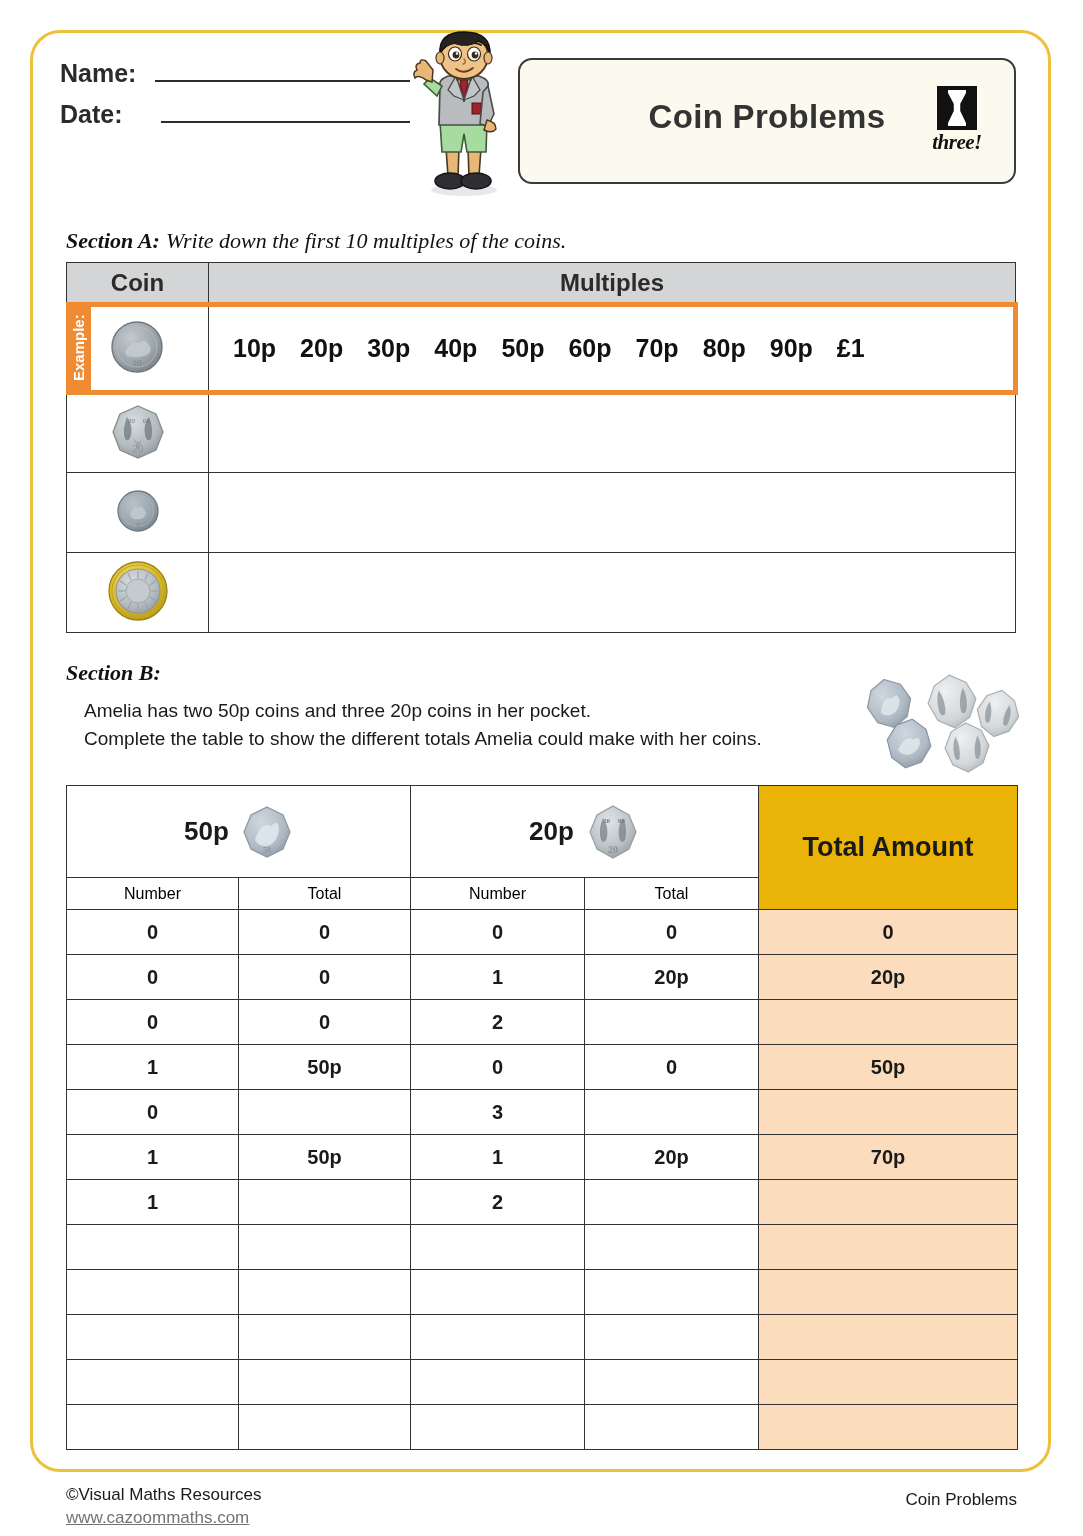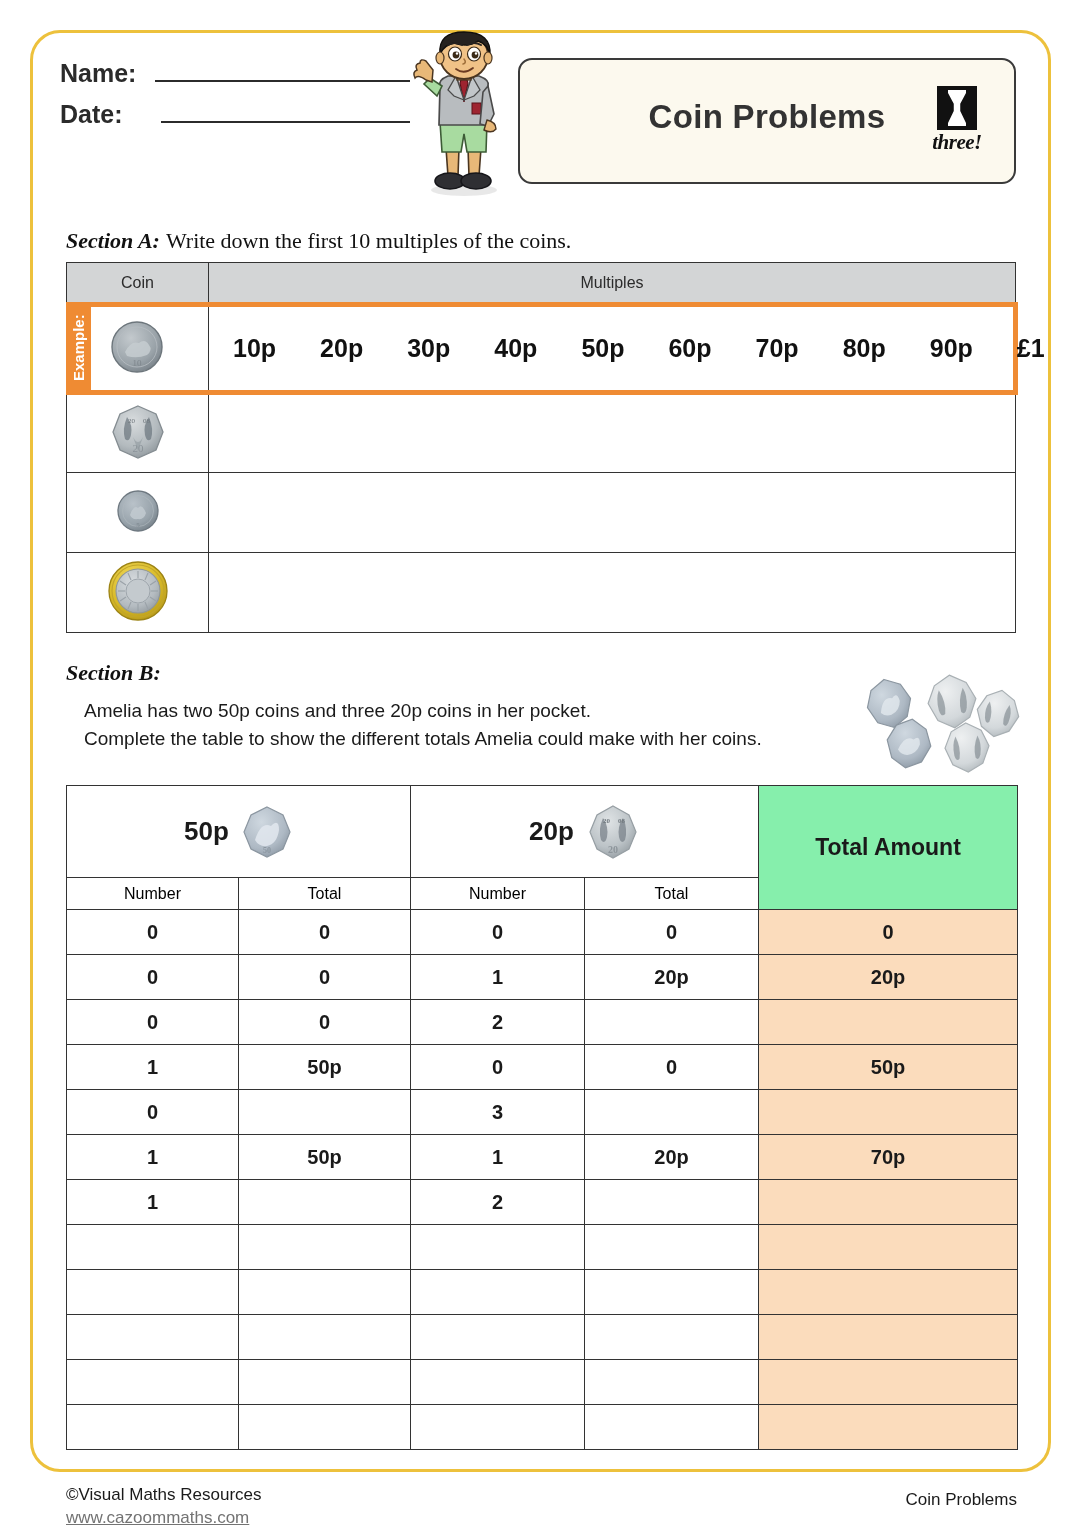--- a/index.html
+++ b/index.html
@@ -126,58 +126,59 @@
     position: absolute;
     font-family: "Liberation Serif", serif;
     font-size: 22px;
     color: #111111;
   }
   .section-label {
     font-weight: bold;
     font-style: italic;
   }
   .section-desc {
+    font-style: italic;
     margin-left: 6px;
     margin-top: 16px;
   }
 
   
   #table-a {
     position: absolute;
     left: 66px;
     top: 262px;
     width: 952px;
     border-collapse: collapse;
     table-layout: fixed;
   }
   #table-a th, #table-a td {
     border: 1.5px solid #333333;
     box-sizing: border-box;
   }
   #table-a thead th {
     background: #D3D5D6;
-    font-size: 16px;
-    font-weight: normal;
+    font-size: 24px;
+    font-weight: bold;
     color: #2b2b2b;
     height: 42px;
     padding: 0;
   }
   #table-a td.coin-cell {
     height: 80px;
     text-align: center;
     vertical-align: middle;
     padding: 0;
   }
   #table-a td.mult-cell {
     padding: 0 0 0 24px;
     vertical-align: middle;
   }
   .mult-list {
     display: flex;
-    gap: 44px;
+    gap: 24px;
     font-size: 25px;
     font-weight: bold;
     color: #111111;
   }
   
   #example-row td {
     border-top: 5px solid #EF8B33;
     border-bottom: 5px solid #EF8B33;
     height: 88px;
   }
@@ -245,22 +246,22 @@
     align-items: center;
     justify-content: center;
     gap: 12px;
   }
   .denom-label {
     font-size: 26px;
     font-weight: bold;
     color: #1a1a1a;
   }
   #table-b th.total-head {
-    background: #86efac;
-    font-size: 23px;
+    background: #eab308;
+    font-size: 27px;
     font-weight: bold;
     color: #1a1a1a;
     vertical-align: middle;
   }
   #table-b th.sub-head {
     height: 32px;
     font-size: 16px;
     font-weight: normal;
     color: #000000;
     padding: 0;

